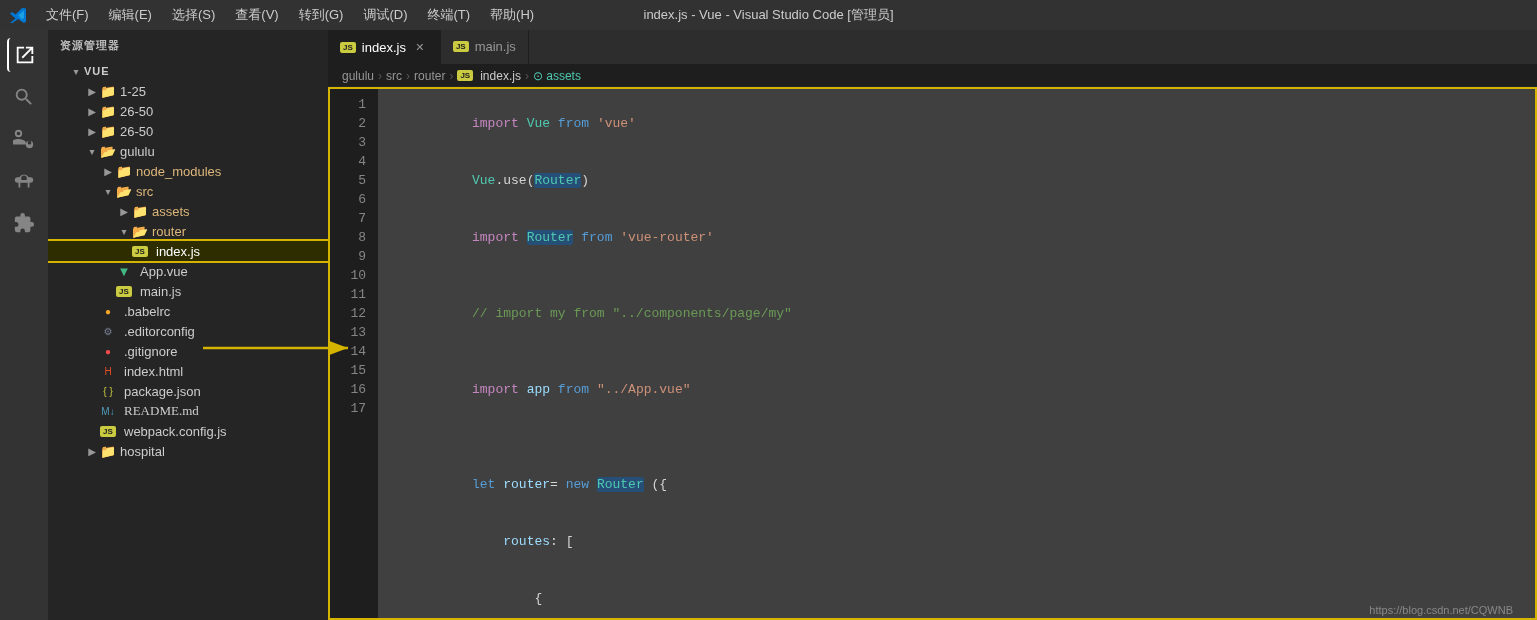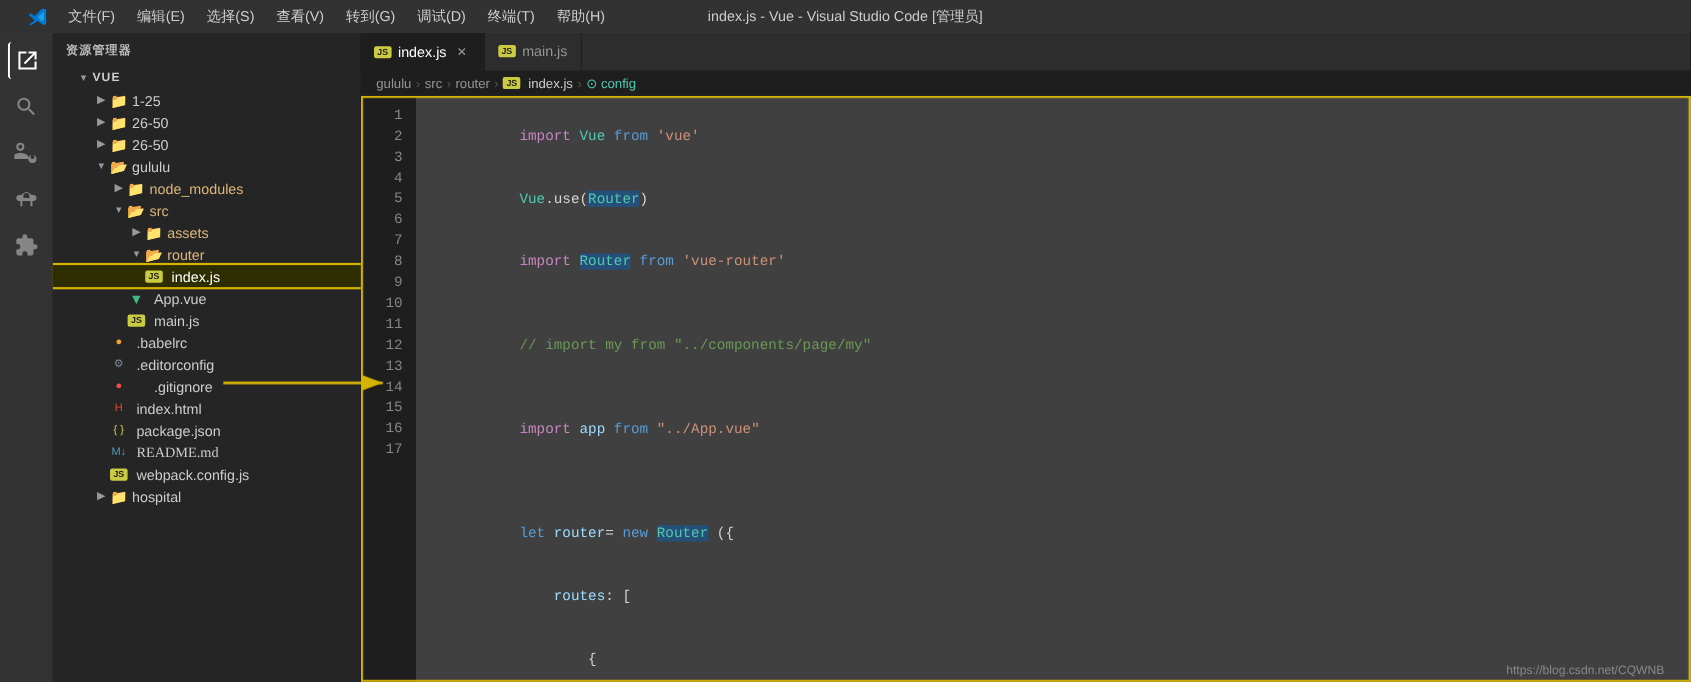--- a/index.html
+++ b/index.html
@@ -12,21 +12,21 @@
       display: flex;
       flex-direction: column;
     }
 
     
     .titlebar {
       height: 30px;
       background: #323233;
       display: flex;
       align-items: center;
-      padding: 0 26px;
+      padding: 0 10px;
       justify-content: space-between;
       flex-shrink: 0;
     }
     .titlebar-left {
       display: flex;
       align-items: center;
       gap: 12px;
     }
     .vscode-icon {
       width: 16px; height: 16px;
@@ -367,21 +367,21 @@
       <span style="margin-left:4px;">.babelrc</span>
     </div>
 
     <div class="tree-item indent-3">
       <span class="tree-icon" style="color:#7a8394;font-size:10px;">⚙</span>
       <span style="margin-left:4px;">.editorconfig</span>
     </div>
 
     <div class="tree-item indent-3">
       <span class="tree-icon" style="color:#f14c4c;font-size:10px;">●</span>
-      <span style="margin-left:20px;">.gitignore</span>
+      <span style="margin-left:4px;">.gitignore</span>
     </div>
 
     <div class="tree-item indent-3">
       <span class="tree-icon" style="color:#e44d26;font-size:10px;">H</span>
       <span style="margin-left:4px;">index.html</span>
     </div>
 
     <div class="tree-item indent-3">
       <span class="tree-icon" style="color:#cbcb41;font-size:10px;">{ }</span>
       <span style="margin-left:4px;">package.json</span>
@@ -432,21 +432,21 @@
     <div class="breadcrumb">
       <span>gululu</span>
       <span class="breadcrumb-sep">›</span>
       <span>src</span>
       <span class="breadcrumb-sep">›</span>
       <span>router</span>
       <span class="breadcrumb-sep">›</span>
       <span style="background:#cbcb41;color:#1e1e1e;font-size:8px;font-weight:bold;border-radius:2px;padding:1px 3px;margin-right:3px;">JS</span>
       <span style="color:#cccccc;">index.js</span>
       <span class="breadcrumb-sep">›</span>
-      <span style="color:#4ec9b0;">⊙ config</span>
+      <span style="color:#4ec9b0;">⊙ assets</span>
     </div>
 
     <div class="code-editor">
 
       <div style="position:absolute;top:0;left:0;right:0;bottom:0;border:2px solid #d4b400;pointer-events:none;z-index:10;"></div>
 
       <div class="line-numbers">
         <div>1</div>
         <div>2</div>
         <div>3</div>

